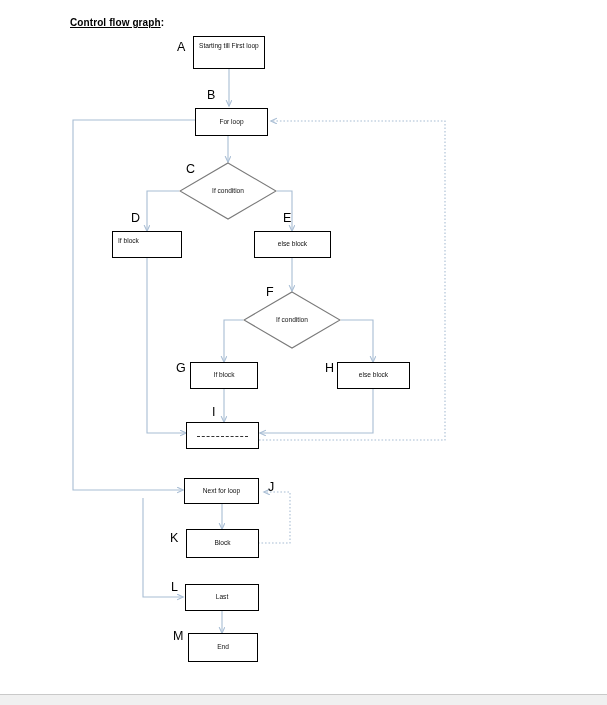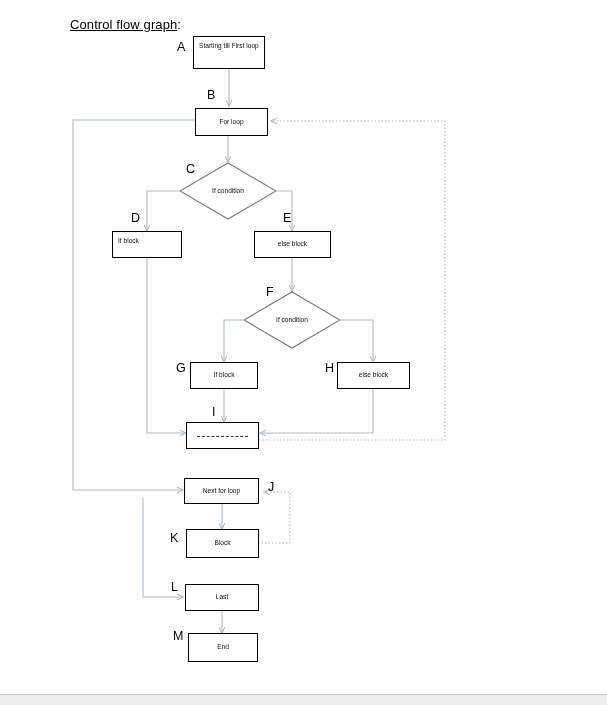--- a/index.html
+++ b/index.html
@@ -18,22 +18,22 @@
     position: absolute;
     left: 0; top: 0;
     width: 607px;
     height: 705px;
     background: #ffffff;
   }
   .title {
     position: absolute;
     left: 70px;
     top: 17px;
-    font-size: 13px;
-    font-weight: normal;
+    font-size: 10px;
+    font-weight: bold;
     color: #000000;
     letter-spacing: 0.1px;
     white-space: nowrap;
   }
   .title .u {
     text-decoration: underline;
   }
   
   .node {
     position: absolute;

